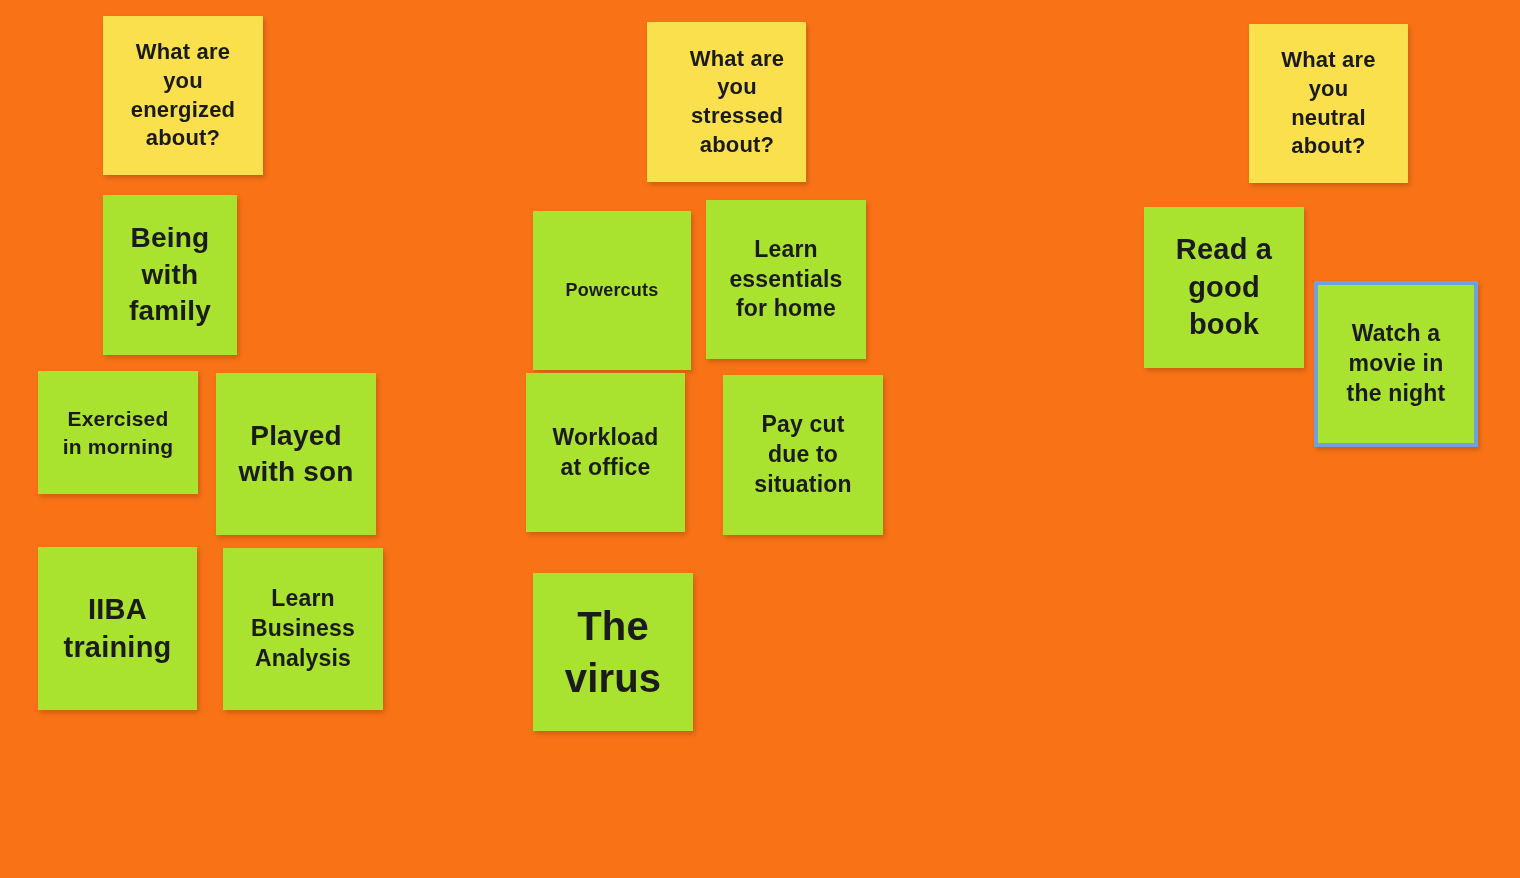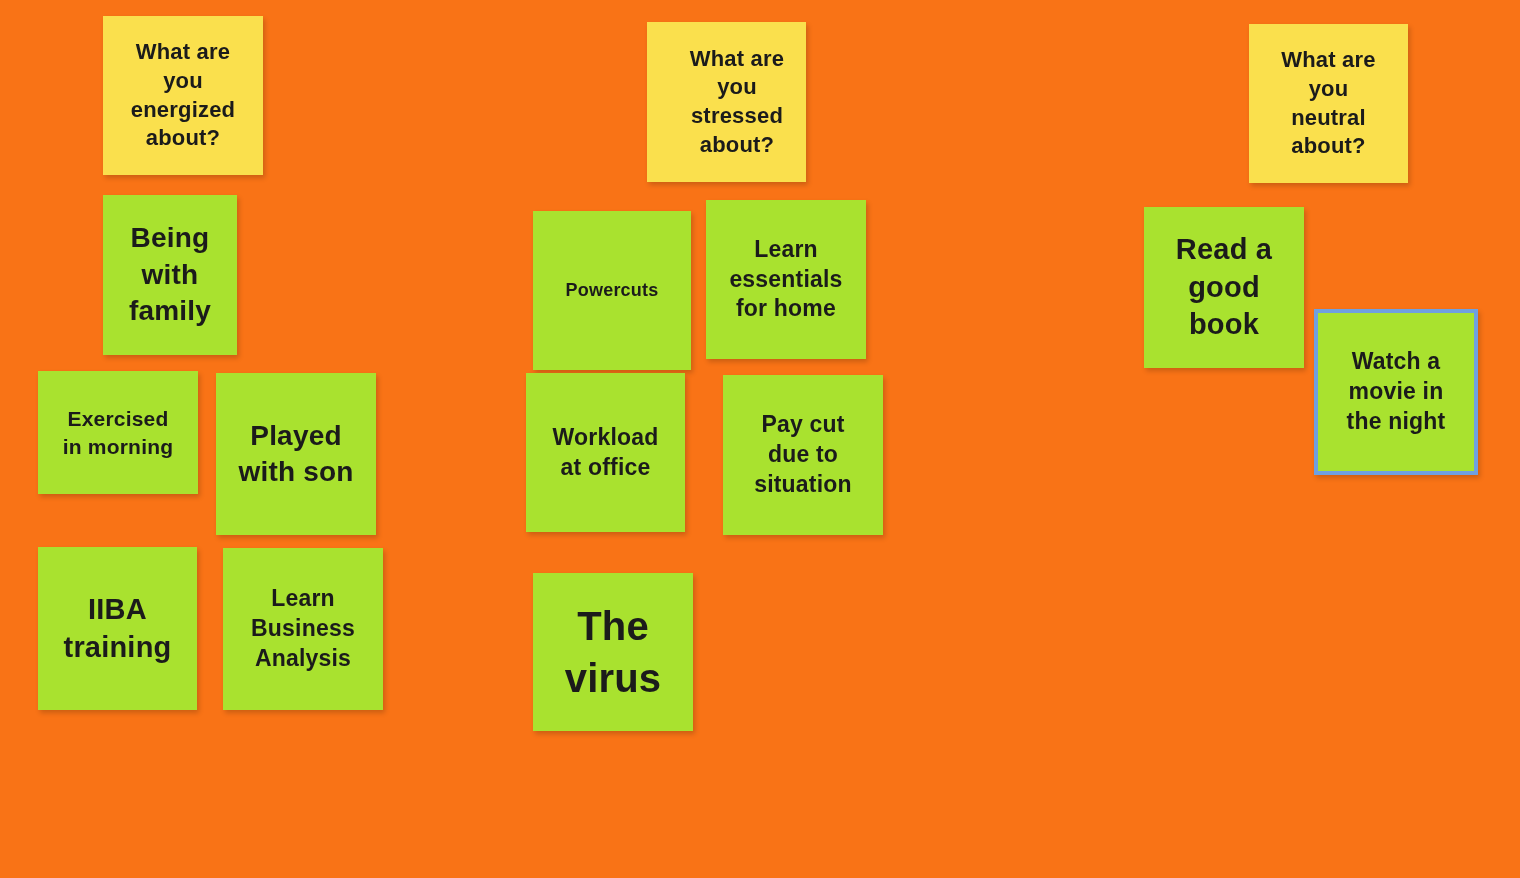--- a/index.html
+++ b/index.html
@@ -46,21 +46,21 @@
   #q-stressed    { left: 647px; top: 22px;  width: 159px; height: 160px; font-size: 22px; padding-left: 41px; }
   #a-powercuts   { left: 533px; top: 197px; width: 158px; height: 159px; font-size: 18px; margin-top: 14px; }
   #a-essentials  { left: 706px; top: 200px; width: 160px; height: 159px; font-size: 23px; }
   #a-workload    { left: 526px; top: 373px; width: 159px; height: 159px; font-size: 23px; }
   #a-paycut      { left: 723px; top: 375px; width: 160px; height: 160px; font-size: 23px; }
   #a-virus       { left: 533px; top: 557px; width: 160px; height: 158px; font-size: 40px; margin-top: 16px; }
 
   
   #q-neutral     { left: 1249px; top: 24px;  width: 159px; height: 159px; font-size: 22px; }
   #a-book        { left: 1144px; top: 207px; width: 160px; height: 161px; font-size: 29px; }
-  #a-movie       { left: 1314px; top: 281px; width: 164px; height: 166px; font-size: 23px; margin-top: 28px; }
+  #a-movie       { left: 1314px; top: 281px; width: 164px; height: 166px; font-size: 23px; }
 </style>
 </head>
 <body>
 
 <div id="board">
 
   <div class="note q" id="q-energized">
     <span class="txt">What are you energized about?</span>
   </div>
   <div class="note a" id="a-family">

